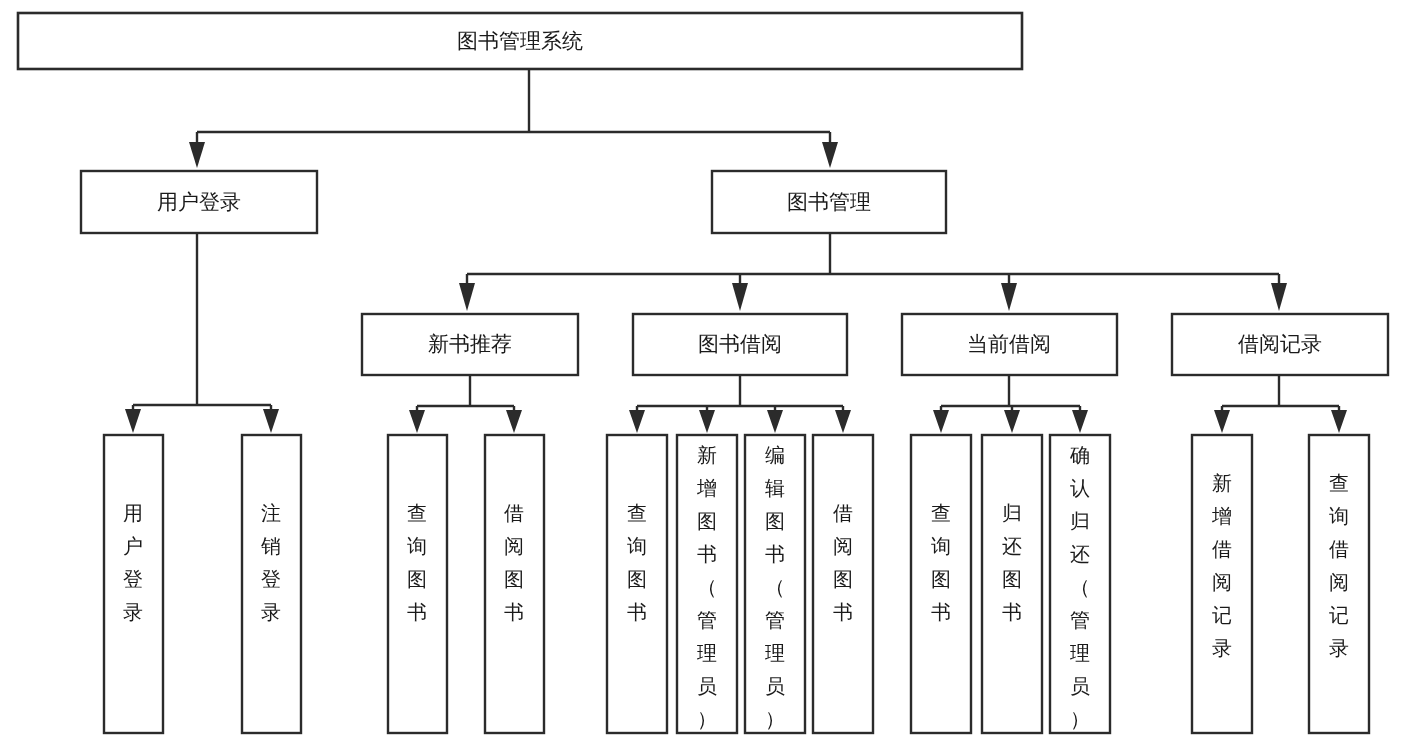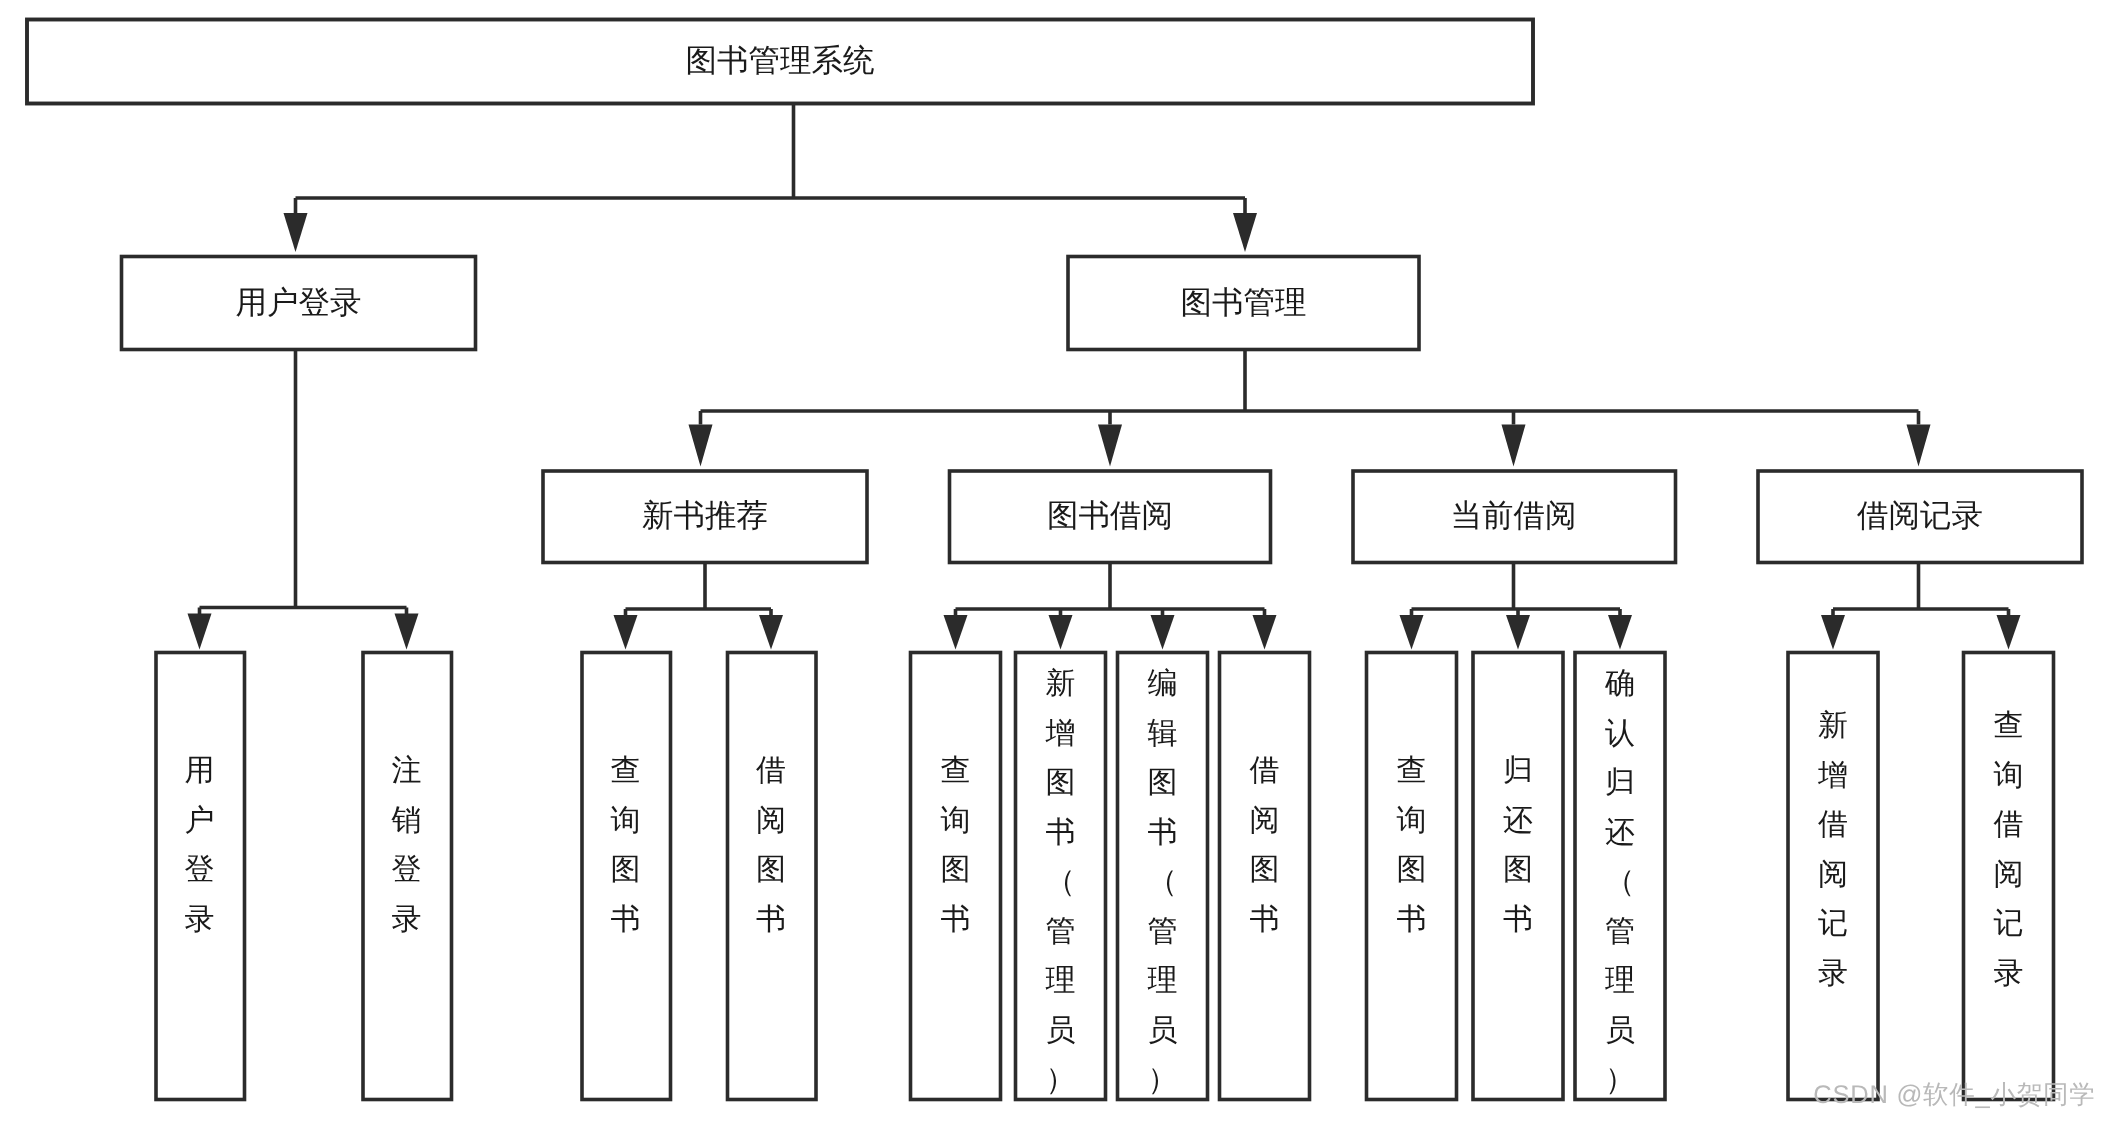--- a/index.html
+++ b/index.html
@@ -224,14 +224,13 @@
       <rect class="node-box" x="1192" y="435" width="60" height="298"></rect>
       <text class="leaf-label" x="1222" y="490"><tspan x="1222" dy="0">新</tspan><tspan x="1222" dy="33">增</tspan><tspan x="1222" dy="33">借</tspan><tspan x="1222" dy="33">阅</tspan><tspan x="1222" dy="33">记</tspan><tspan x="1222" dy="33">录</tspan></text>
     </g>
     <g>
       <rect class="node-box" x="1309" y="435" width="60" height="298"></rect>
       <text class="leaf-label" x="1339" y="490"><tspan x="1339" dy="0">查</tspan><tspan x="1339" dy="33">询</tspan><tspan x="1339" dy="33">借</tspan><tspan x="1339" dy="33">阅</tspan><tspan x="1339" dy="33">记</tspan><tspan x="1339" dy="33">录</tspan></text>
     </g>
 
   </svg>
 
-  <div class="watermark">CSDN @软件_小贺同学</div>
 </div>
 
 </body></html>

